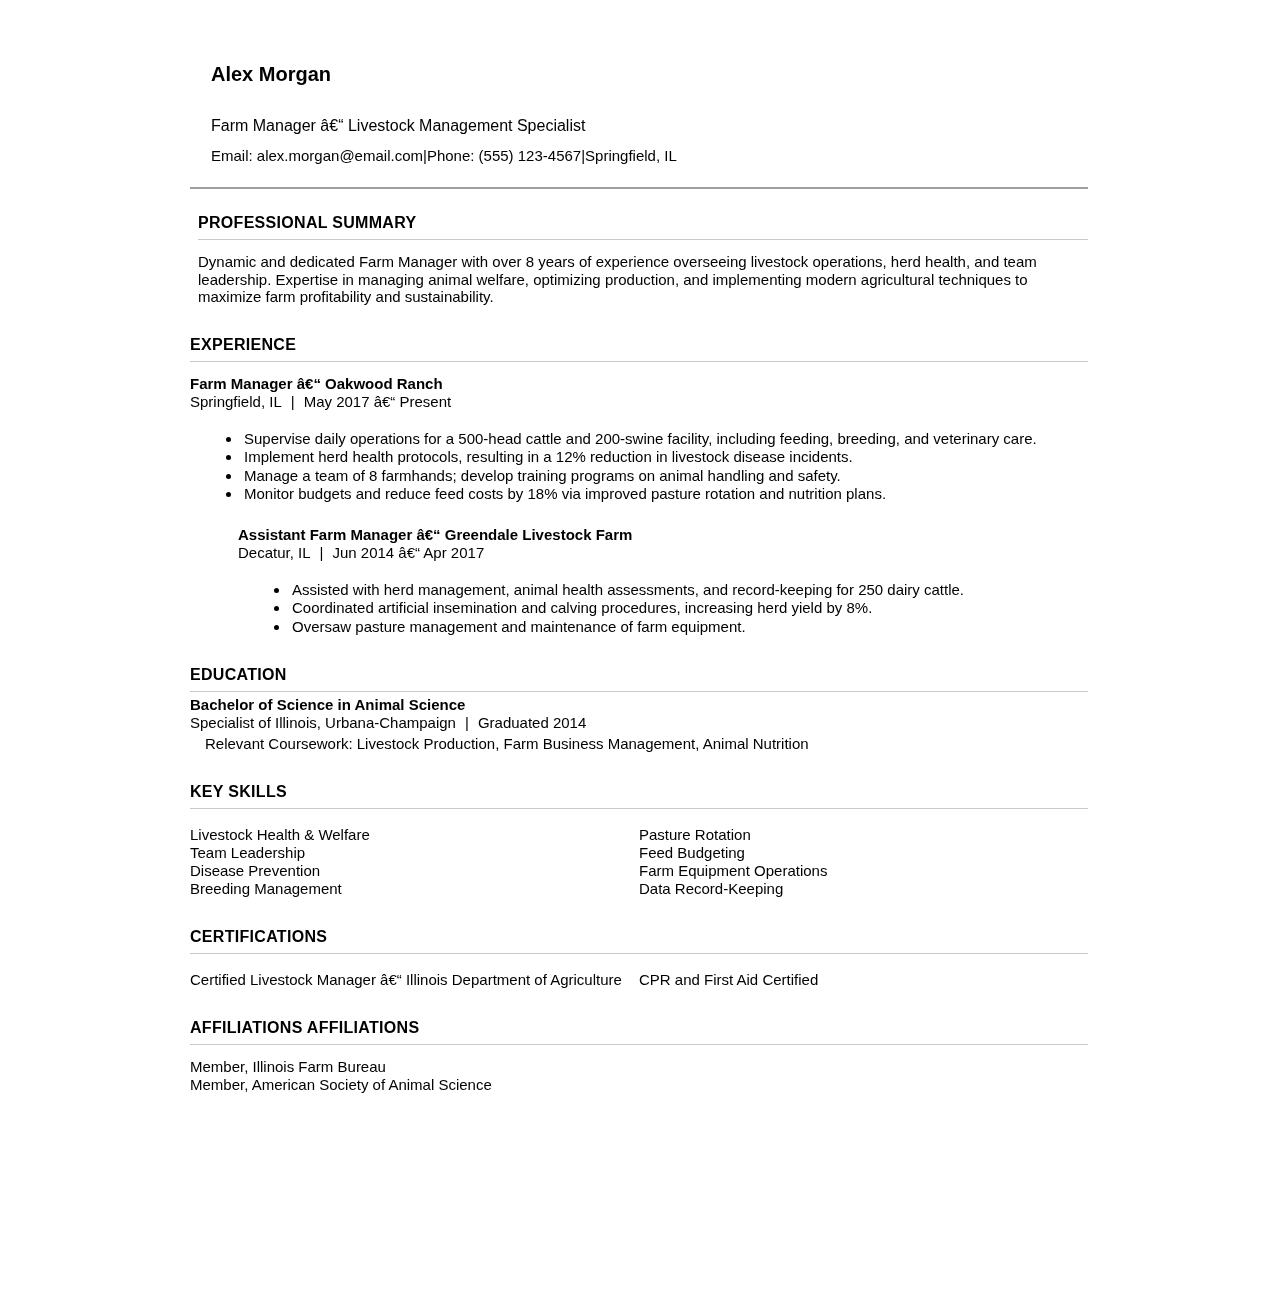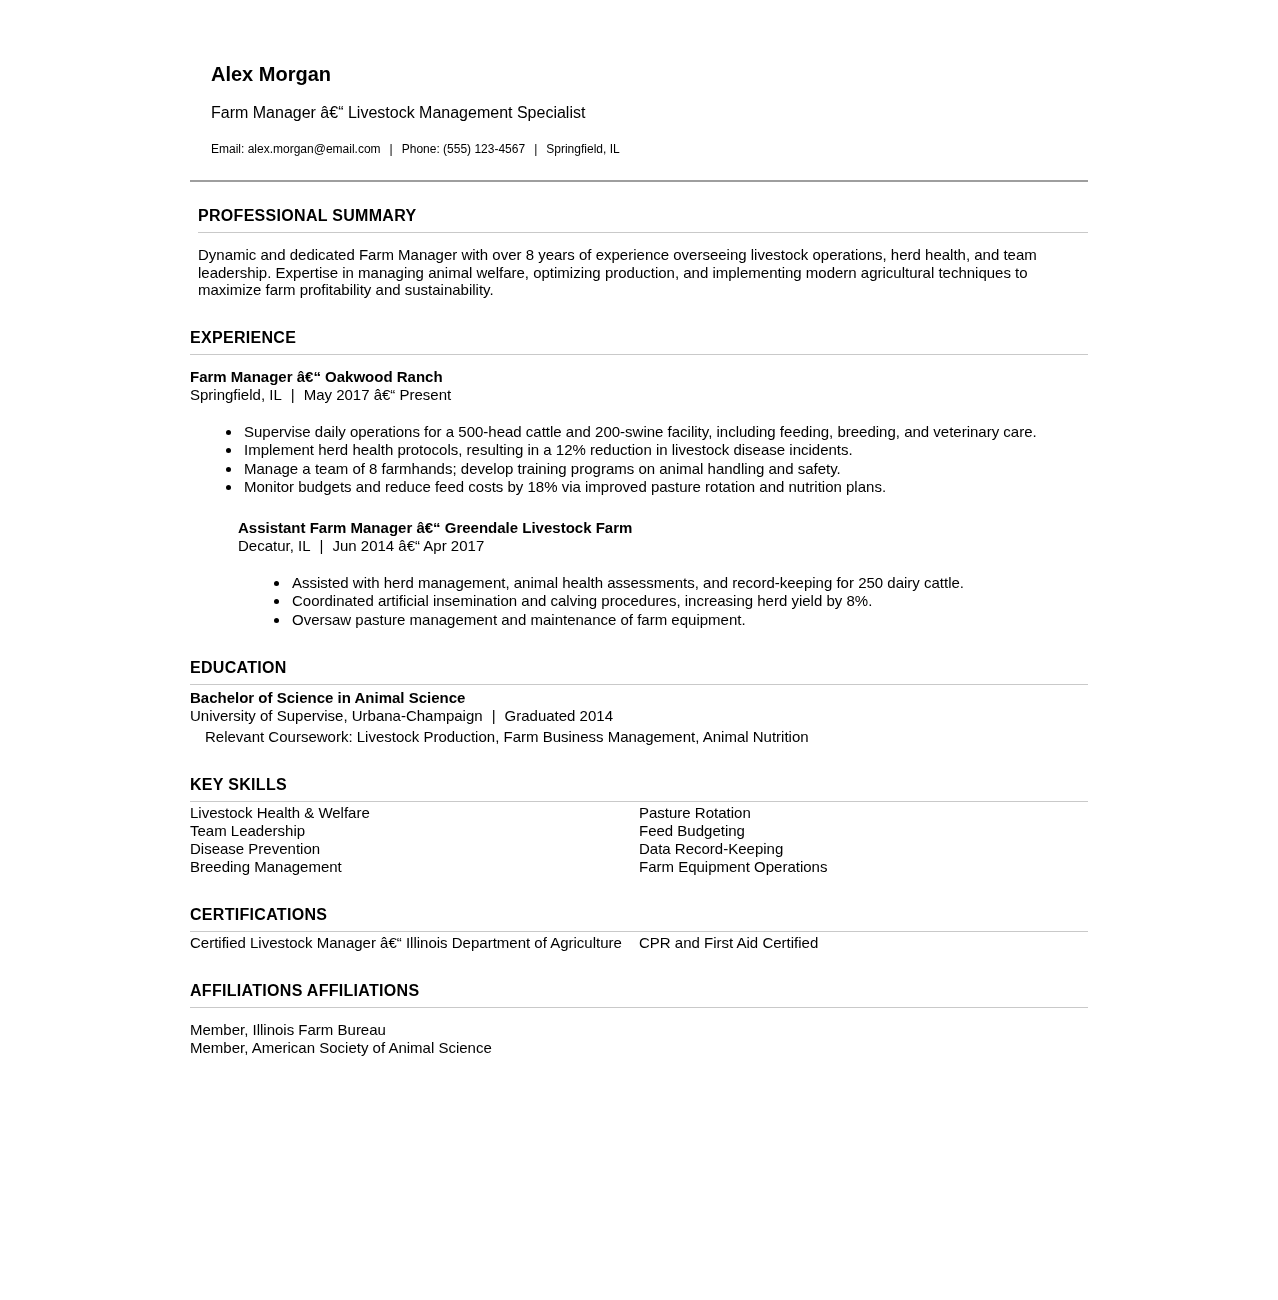--- a/index.html
+++ b/index.html
@@ -25,27 +25,26 @@
   
   .resume-header { padding-left: 21px; }
   .name {
     font-size: 20px;
     font-weight: bold;
     line-height: 32px;
     margin: 0;
   }
   .headline {
     font-size: 16px;
-    margin-top: 14px;
+    margin-top: 27px;
   }
   .contact-line {
     display: flex;
-    gap: 9px;
-    font-size: 12px;
-    margin-top: 18px;
+    font-size: 15px;
+    margin-top: 12px;
   }
   .sep { color: #000; }
   .header-rule {
     border: none;
     border-top: 2px solid #9e9e9e;
     margin: 22px 0 0 0;
   }
 
   
   section { margin-top: 30px; }
@@ -79,21 +78,21 @@
   }
 
   
   .degree { font-weight: bold; }
   .coursework { margin-top: 3px; padding-left: 15px; }
 
   
   .two-col {
     display: grid;
     grid-template-columns: 1fr 1fr;
-    margin-top: 2px;
+    margin-top: 17px;
   }
   .plain-list { margin-top: 13px; }
 </style>
 </head>
 <body>
 
 <div class="page">
 
   <div class="resume-header">
     <div class="name">Alex Morgan</div>
@@ -144,42 +143,42 @@
         <li>Oversaw pasture management and maintenance of farm equipment.</li>
       </ul>
     </div>
   </section>
 
   <section>
     <h2>EDUCATION</h2>
     <div class="section-body">
       <div class="degree">Bachelor of Science in Animal Science</div>
       <div class="job-meta">
-        <span>University of Supervise, Urbana-Champaign</span>
+        <span>Specialist of Illinois, Urbana-Champaign</span>
         <span class="sep">|</span>
         <span>Graduated 2014</span>
       </div>
       <div class="coursework">Relevant Coursework: Livestock Production, Farm Business Management, Animal Nutrition</div>
     </div>
   </section>
 
   <section>
     <h2>KEY SKILLS</h2>
     <div class="two-col">
       <div>
         <div>Livestock Health &amp; Welfare</div>
         <div>Team Leadership</div>
         <div>Disease Prevention</div>
         <div>Breeding Management</div>
       </div>
       <div>
         <div>Pasture Rotation</div>
         <div>Feed Budgeting</div>
+        <div>Farm Equipment Operations</div>
         <div>Data Record-Keeping</div>
-        <div>Farm Equipment Operations</div>
       </div>
     </div>
   </section>
 
   <section>
     <h2>CERTIFICATIONS</h2>
     <div class="two-col">
       <div>Certified Livestock Manager â€“ Illinois Department of Agriculture</div>
       <div>CPR and First Aid Certified</div>
     </div>

